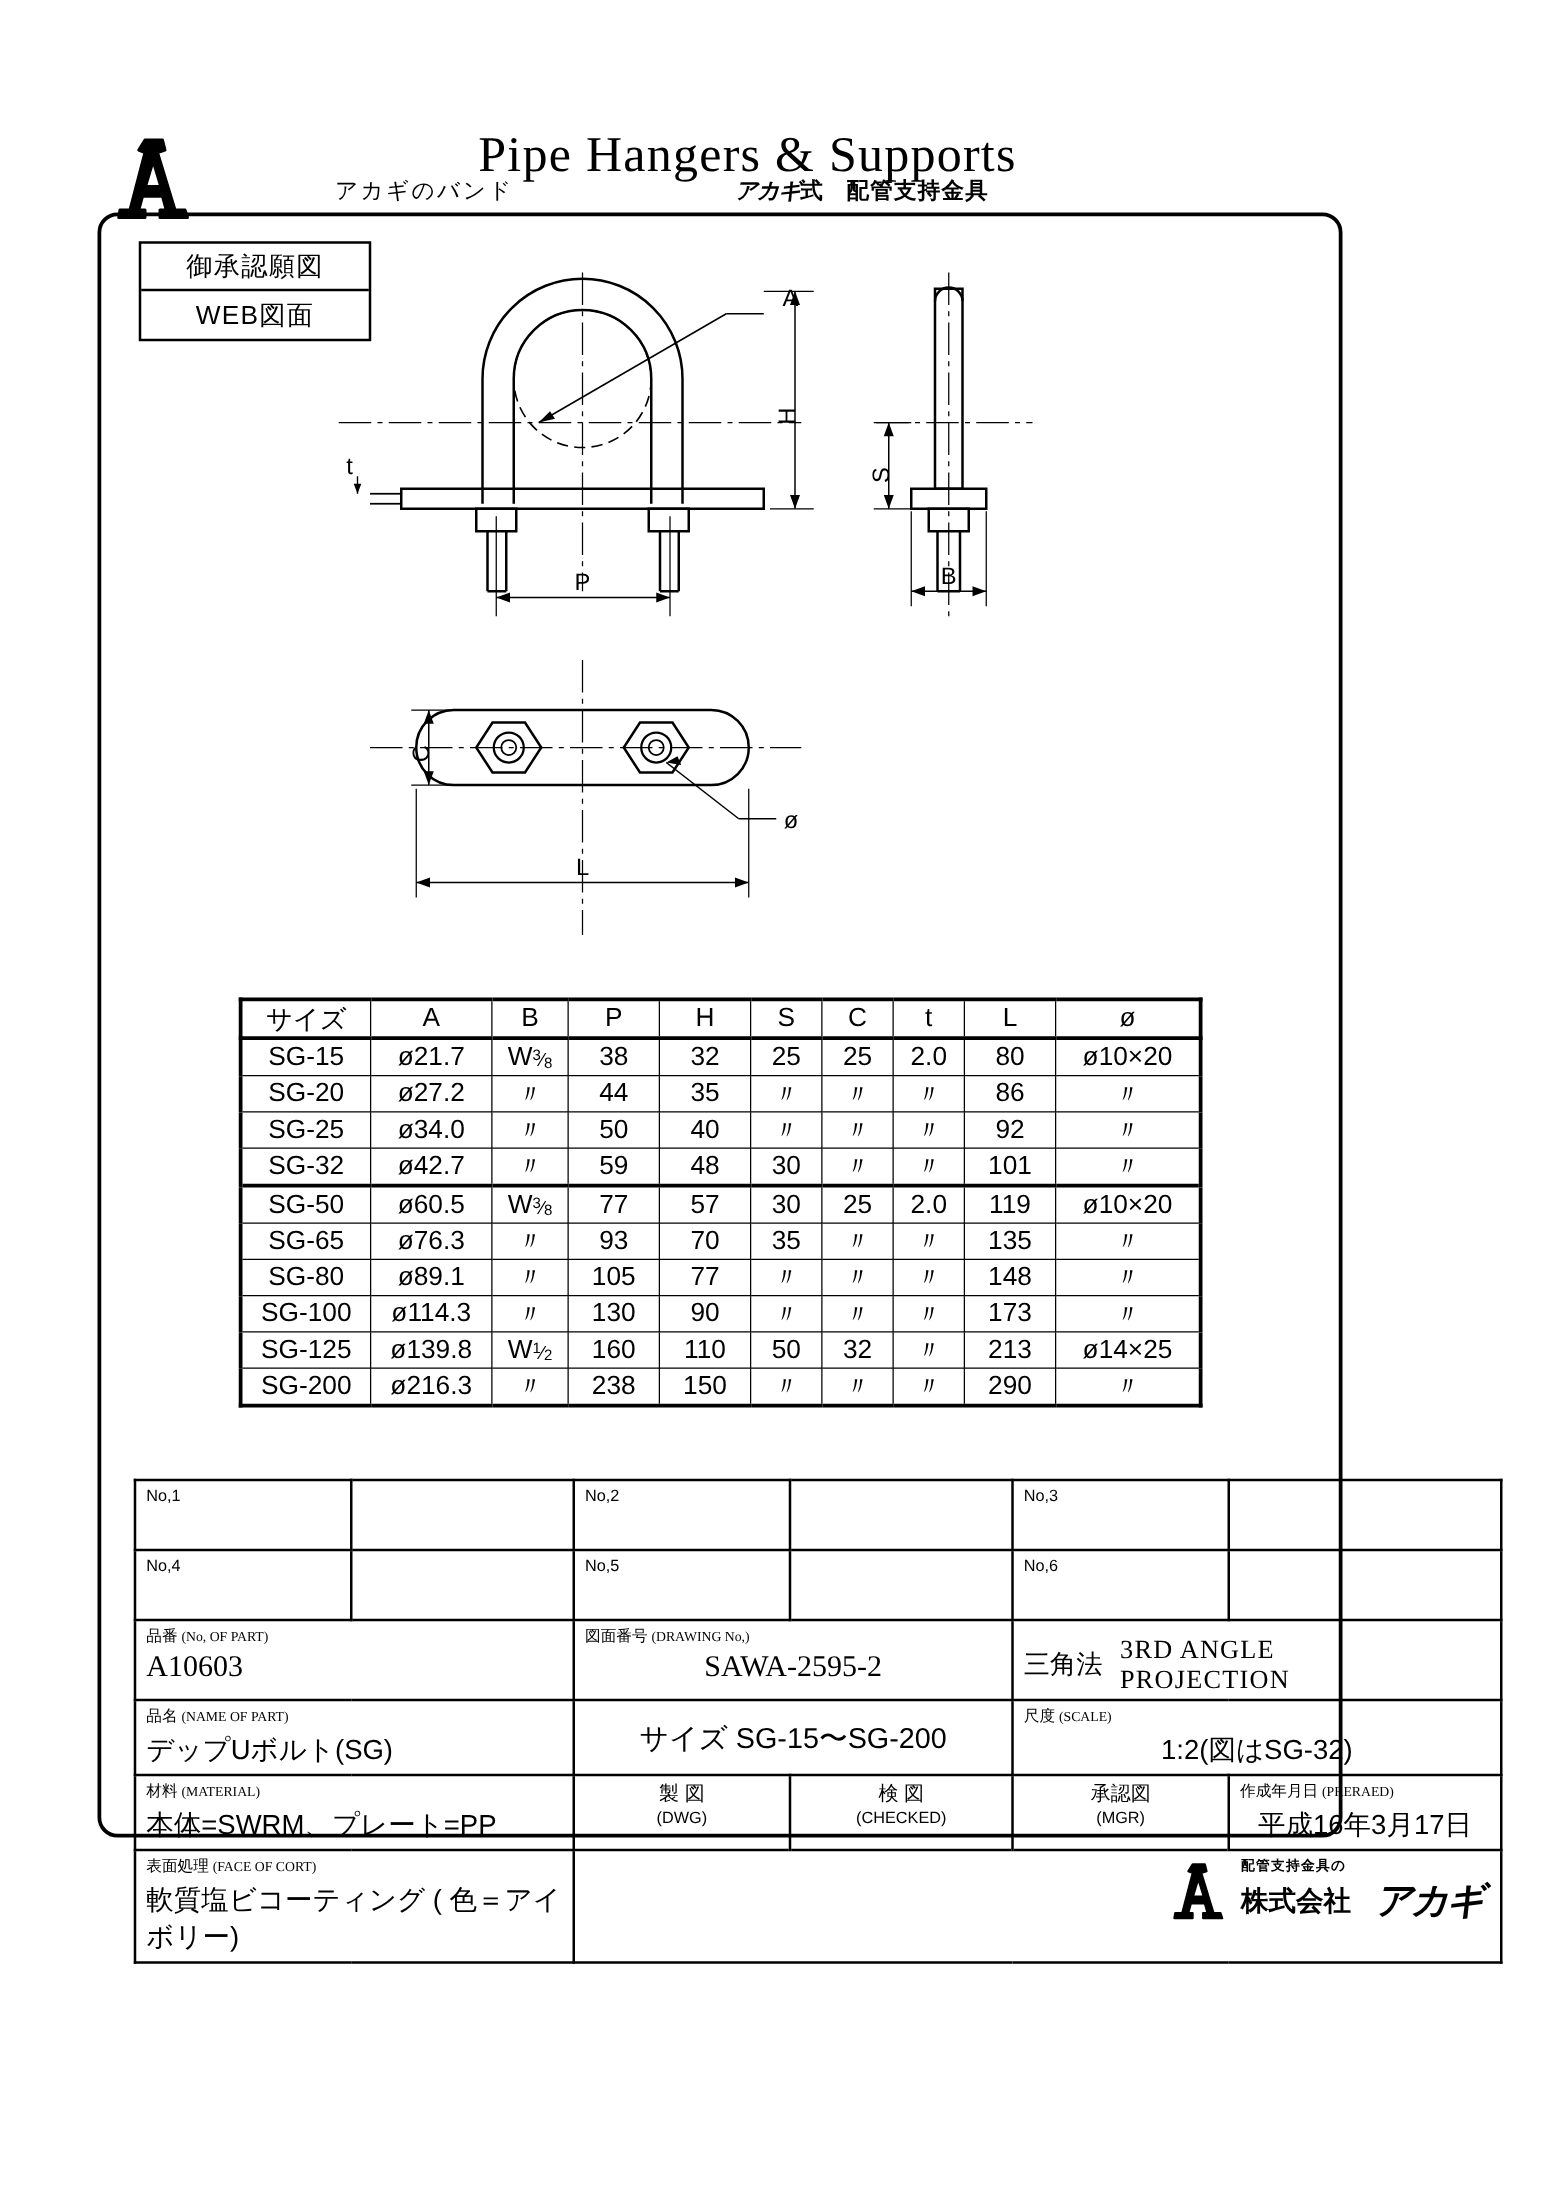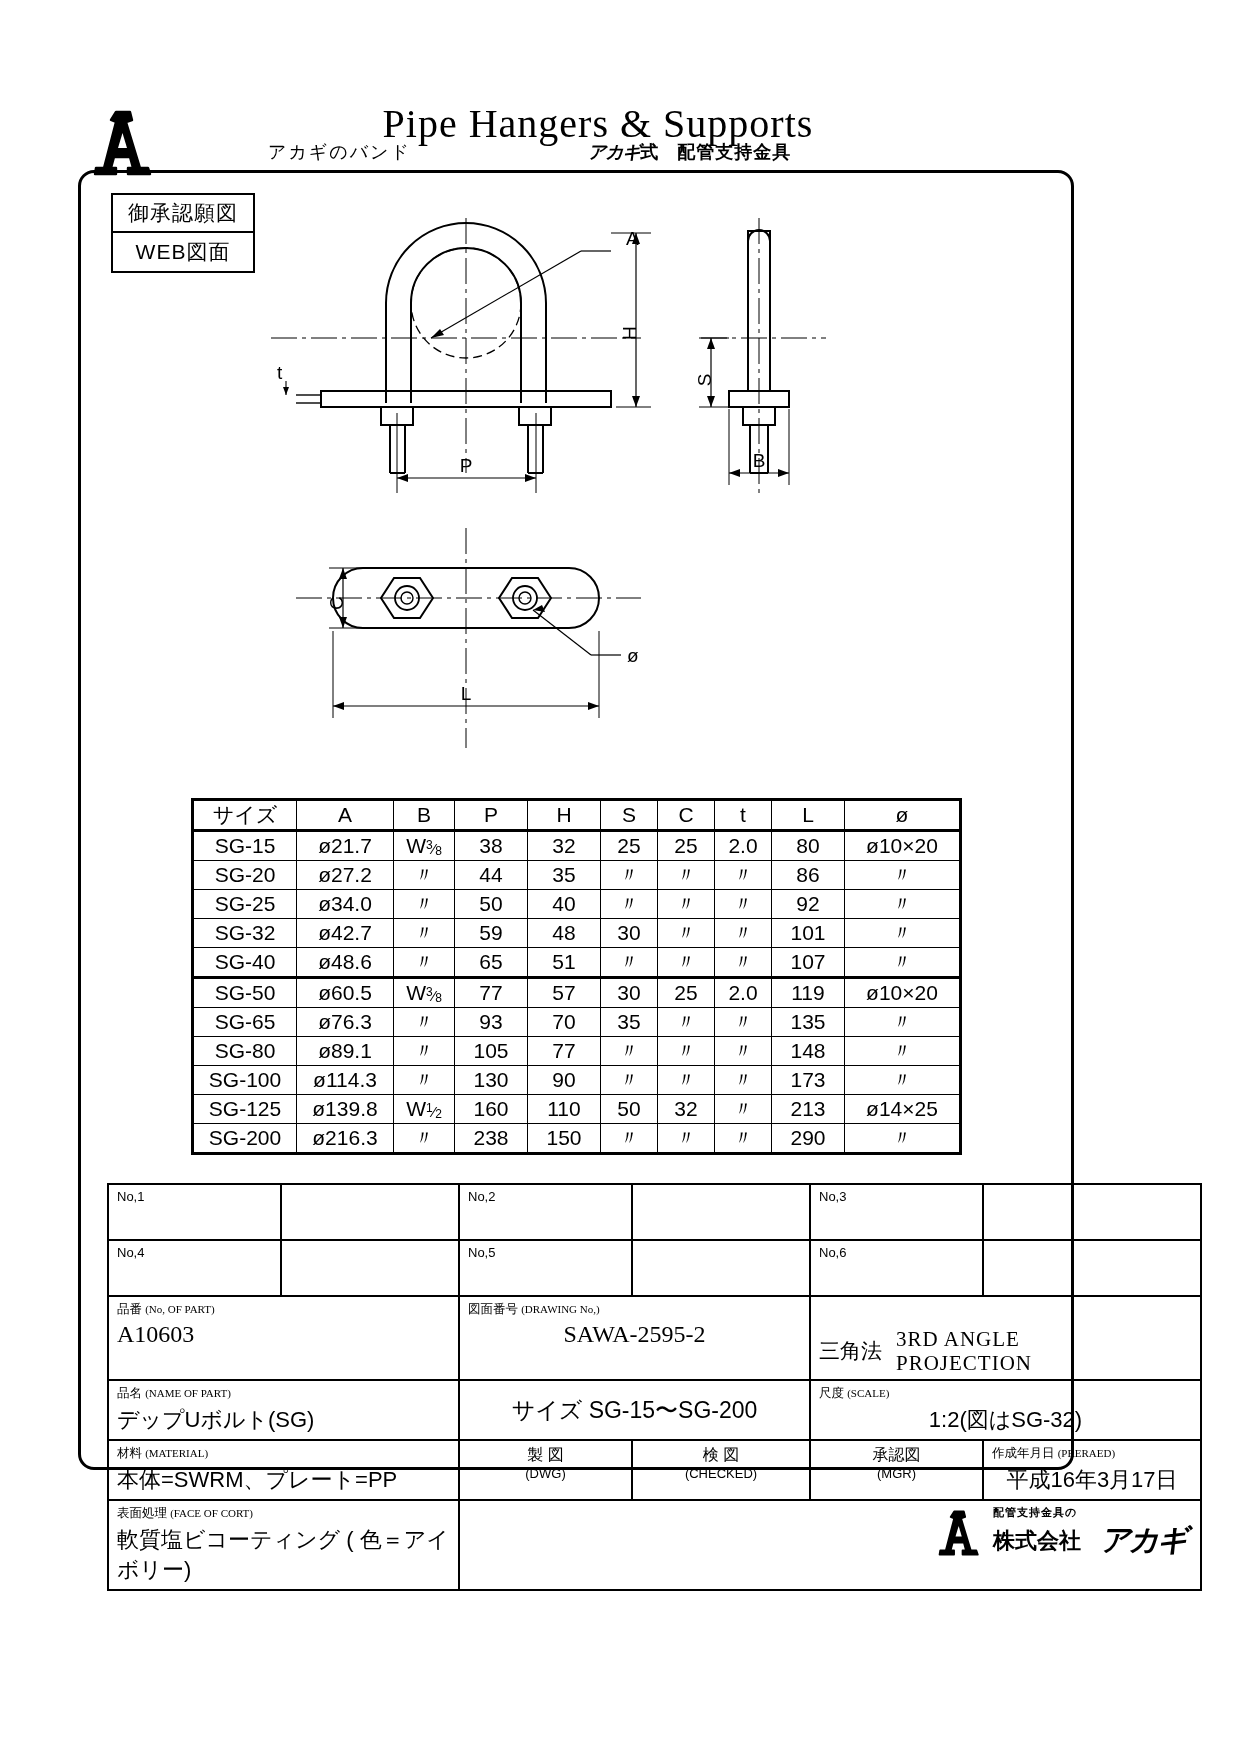--- a/index.html
+++ b/index.html
@@ -40,21 +40,21 @@
     letter-spacing:-1px;
   }
   
   .frame{
     position:absolute;left:0;top:82px;width:996px;height:1300px;
     border:3px solid #000;border-radius:16px;
     box-sizing:border-box;
   }
   
   .appbox{
-    position:absolute;left:30px;top:20px;width:144px;height:80px;
+    position:absolute;left:30px;top:20px;width:186px;height:80px;
     border:2px solid #000;box-sizing:border-box;
   }
   .appbox div{
     height:50%;box-sizing:border-box;display:flex;align-items:center;
     justify-content:center;font-size:21px;letter-spacing:1px;
   }
   .appbox div:first-child{border-bottom:2px solid #000;}
   
   .draw{position:absolute;left:0;top:0;width:996px;height:620px;}
   
@@ -326,32 +326,20 @@
             <td class="c1">ø42.7</td>
             <td class="c2">〃</td>
             <td class="c3">59</td>
             <td class="c4">48</td>
             <td class="c5">30</td>
             <td class="c6">〃</td>
             <td class="c7">〃</td>
             <td class="c8">101</td>
             <td class="c9">〃</td>
           </tr>
-          <tr>
-            <td class="c0">SG-40</td>
-            <td class="c1">ø48.6</td>
-            <td class="c2">〃</td>
-            <td class="c3">65</td>
-            <td class="c4">51</td>
-            <td class="c5">〃</td>
-            <td class="c6">〃</td>
-            <td class="c7">〃</td>
-            <td class="c8">107</td>
-            <td class="c9">〃</td>
-          </tr>
           <tr class="thick">
             <td class="c0">SG-50</td>
             <td class="c1">ø60.5</td>
             <td class="c2">W<span class="frac"><sup>3</sup>⁄<sub>8</sub></span></td>
             <td class="c3">77</td>
             <td class="c4">57</td>
             <td class="c5">30</td>
             <td class="c6">25</td>
             <td class="c7">2.0</td>
             <td class="c8">119</td>
@@ -447,21 +435,21 @@
           <span class="big">A10603</span>
         </td>
         <td colspan="2">
           <span class="lbl">
             <span>図面番号</span>
             <span class="en">(DRAWING No,)</span>
           </span>
           <span class="big ctr">SAWA-2595-2</span>
         </td>
         <td colspan="2">
-          <div style="display:flex;align-items:center;gap:14px;height:100%;padding-top:6px;margin-top:20px;">
+          <div style="display:flex;align-items:center;gap:14px;height:100%;padding-top:6px;">
             <span style="font-size:21px">三角法</span>
             <span class="proj">
               <span>3RD  ANGLE</span><br>
               <span>PROJECTION</span>
             </span>
           </div>
         </td>
       </tr>
       <tr>
         <td colspan="2">

